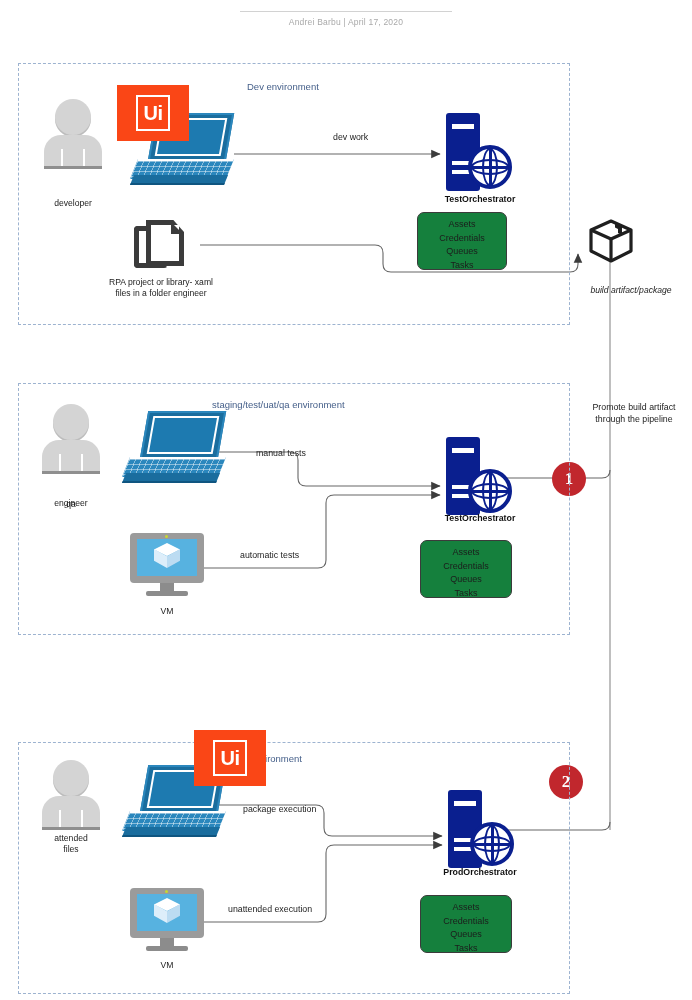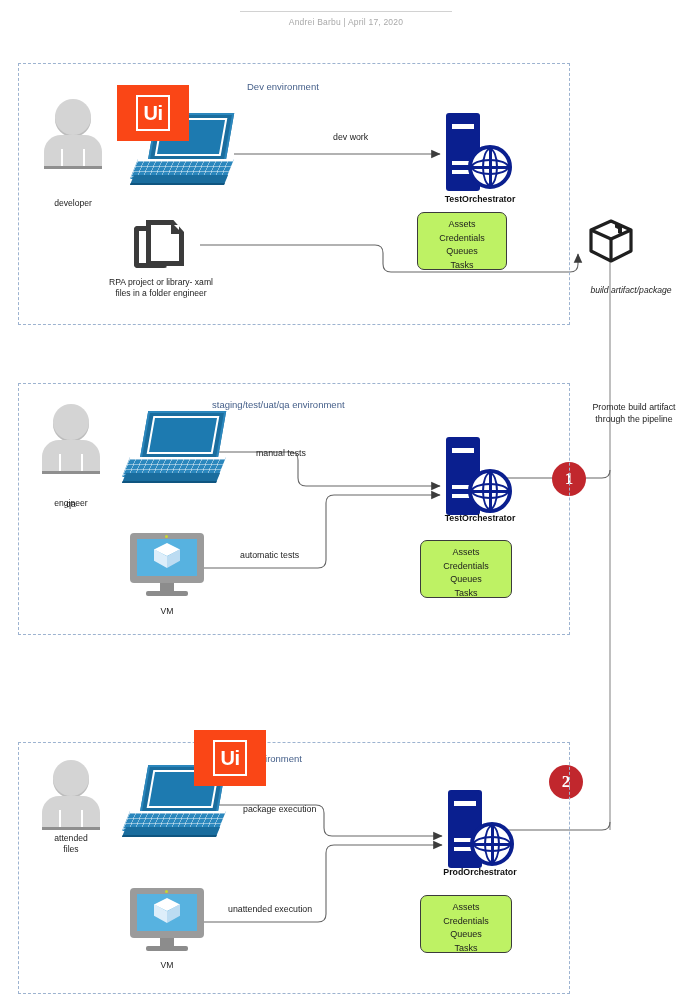--- a/index.html
+++ b/index.html
@@ -124,21 +124,21 @@
     position:absolute;border:2.5px solid #0a1f8f;border-radius:50%;box-sizing:border-box;
   }
   .server .ell1{left:10px;top:-1px;width:16px;height:38px;}
   .server .ell2{left:-1px;top:10px;width:38px;height:16px;}
   .server-label{
     font-size:8.8px;font-weight:bold;color:#111;text-align:center;white-space:nowrap;
   }
 
   
   .assets-box{
-    border:1.2px solid #3b3b3b;border-radius:7px;background:#bef264;
+    border:1.2px solid #3b3b3b;border-radius:7px;background:#15803d;
     font-size:9px;color:#1c1c1c;text-align:center;line-height:13.6px;
     padding:5px 0;box-sizing:border-box;
   }
 
   
   .docicon{width:52px;height:52px;}
   .docicon .back{
     position:absolute;left:0;top:6px;width:34px;height:42px;
     border:5px solid #3b3b3b;border-radius:4px;box-sizing:border-box;
     border-right-color:transparent;

